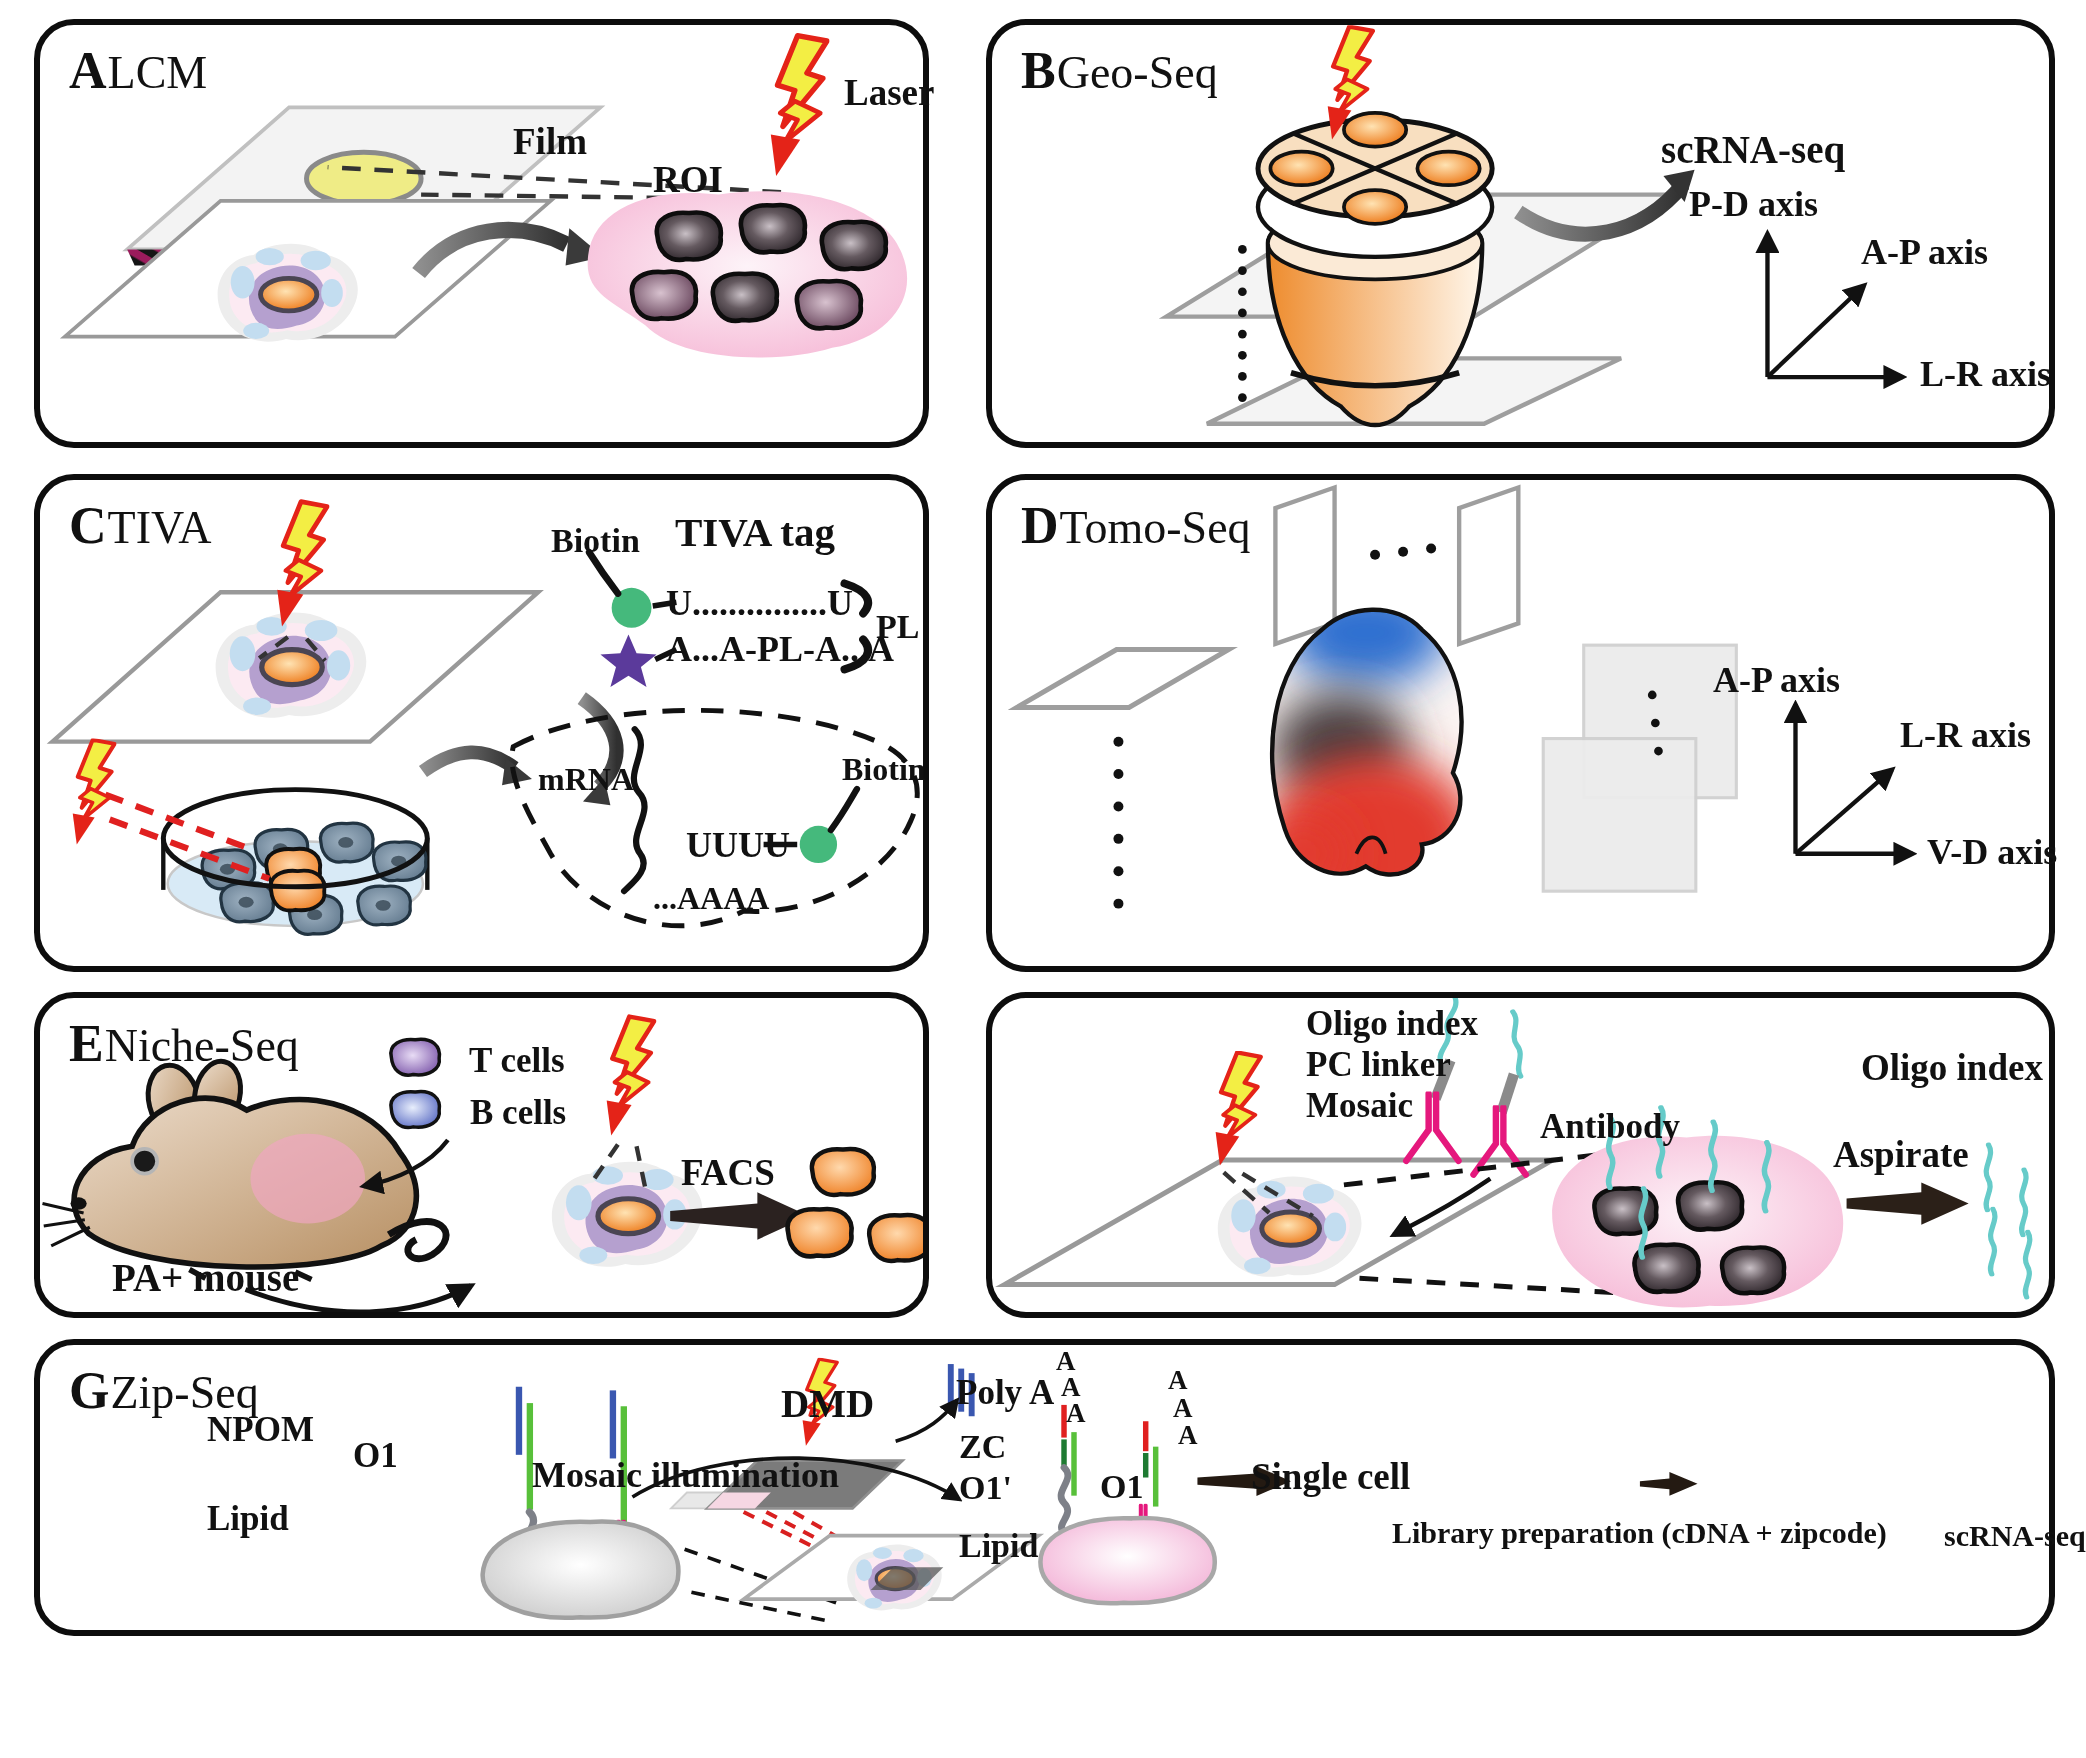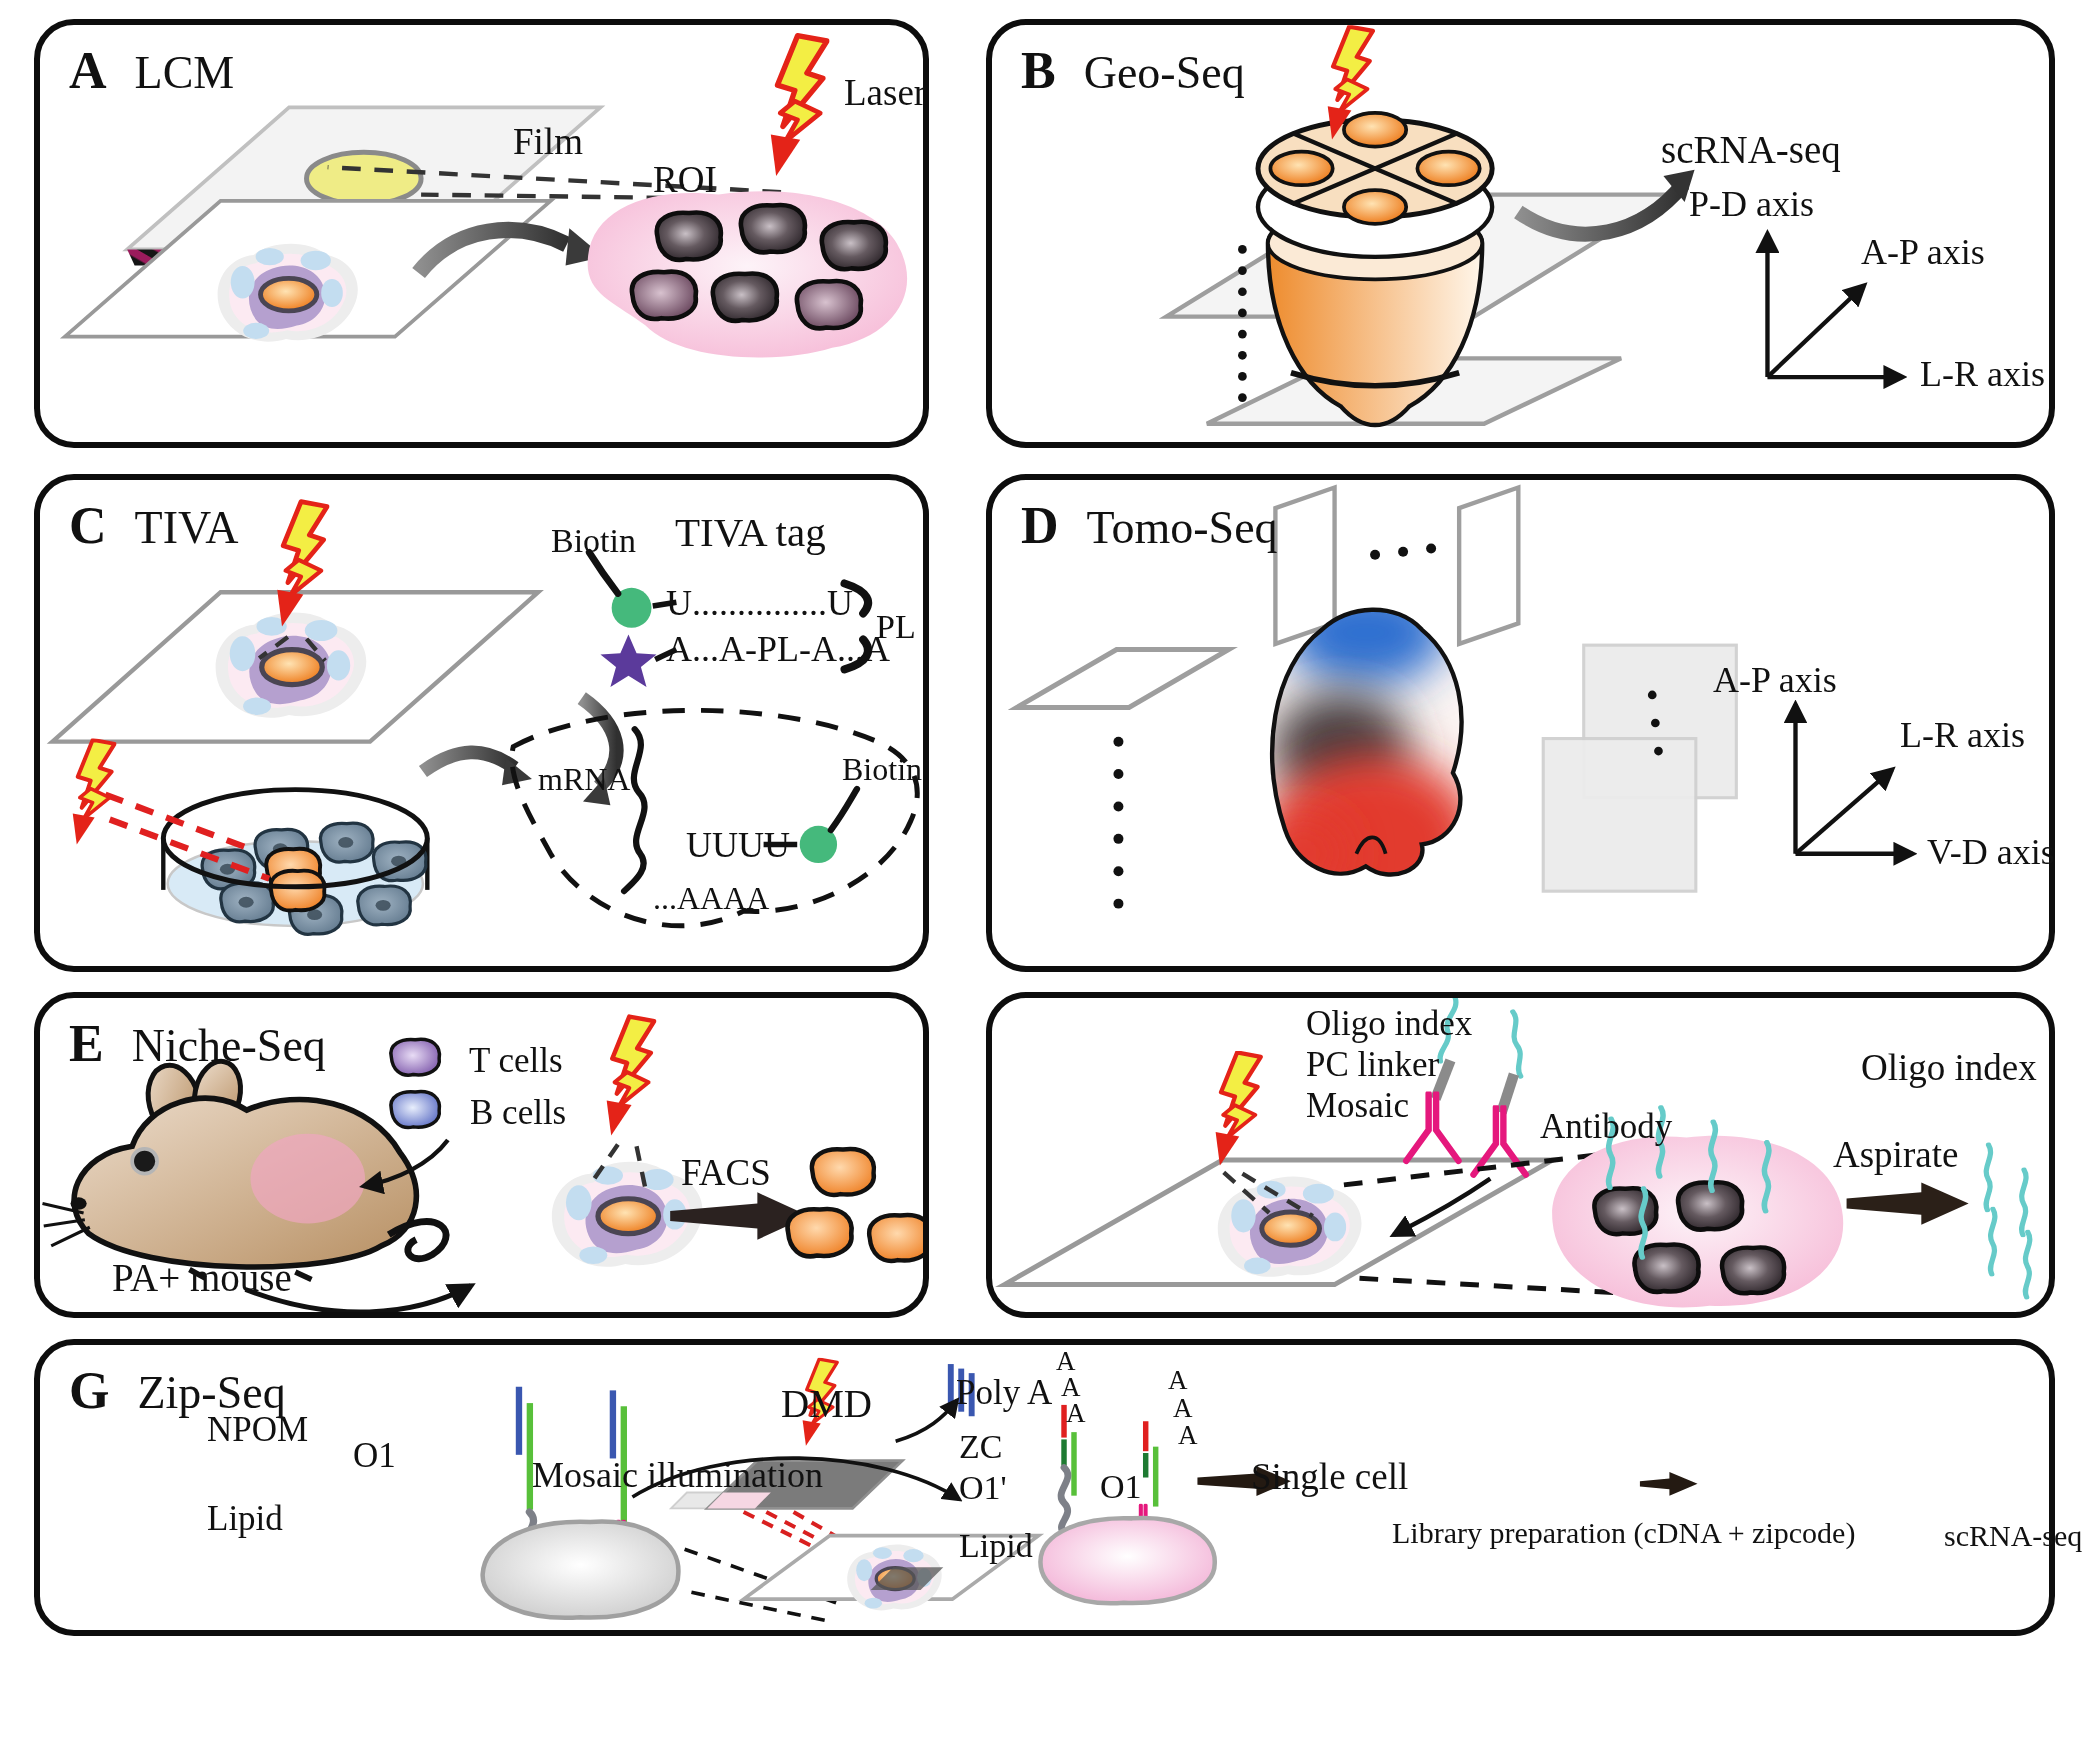--- a/index.html
+++ b/index.html
@@ -3,22 +3,22 @@
 <meta charset="utf-8">
 <style>
   html,body{margin:0;padding:0;background:#fff;}
   .page{position:relative;width:2087px;height:1758px;background:#fff;
         font-family:"Liberation Serif",serif;color:#111;overflow:hidden;}
   .panel{position:absolute;border:6.2px solid #0d0d0d;border-radius:40px;
          background:#fff;box-sizing:border-box;}
   .panel>svg{position:absolute;left:0;top:0;width:100%;height:100%;}
   .ptitle{position:absolute;left:29px;top:16px;white-space:nowrap;z-index:5;}
   .plet{font-weight:bold;font-size:52px;}
-  .pname{font-size:46px;margin-left:28px;}
-  .lbl{position:absolute;white-space:nowrap;line-height:1;z-index:5;}
+  .pname{font-size:46px;margin-left:1px;}
+  .lbl{position:absolute;white-space:nowrap;line-height:1;z-index:5;font-weight:bold;}
 </style>
 </head>
 <body>
 
 <svg width="0" height="0" style="position:absolute" aria-hidden="true">
   <defs>
     <radialGradient id="gOrangeRoi" cx="45%" cy="40%" r="70%">
         <stop offset="0%" stop-color="#ffe3b3"></stop>
         <stop offset="80%" stop-color="#ef8428"></stop>
       </radialGradient>

